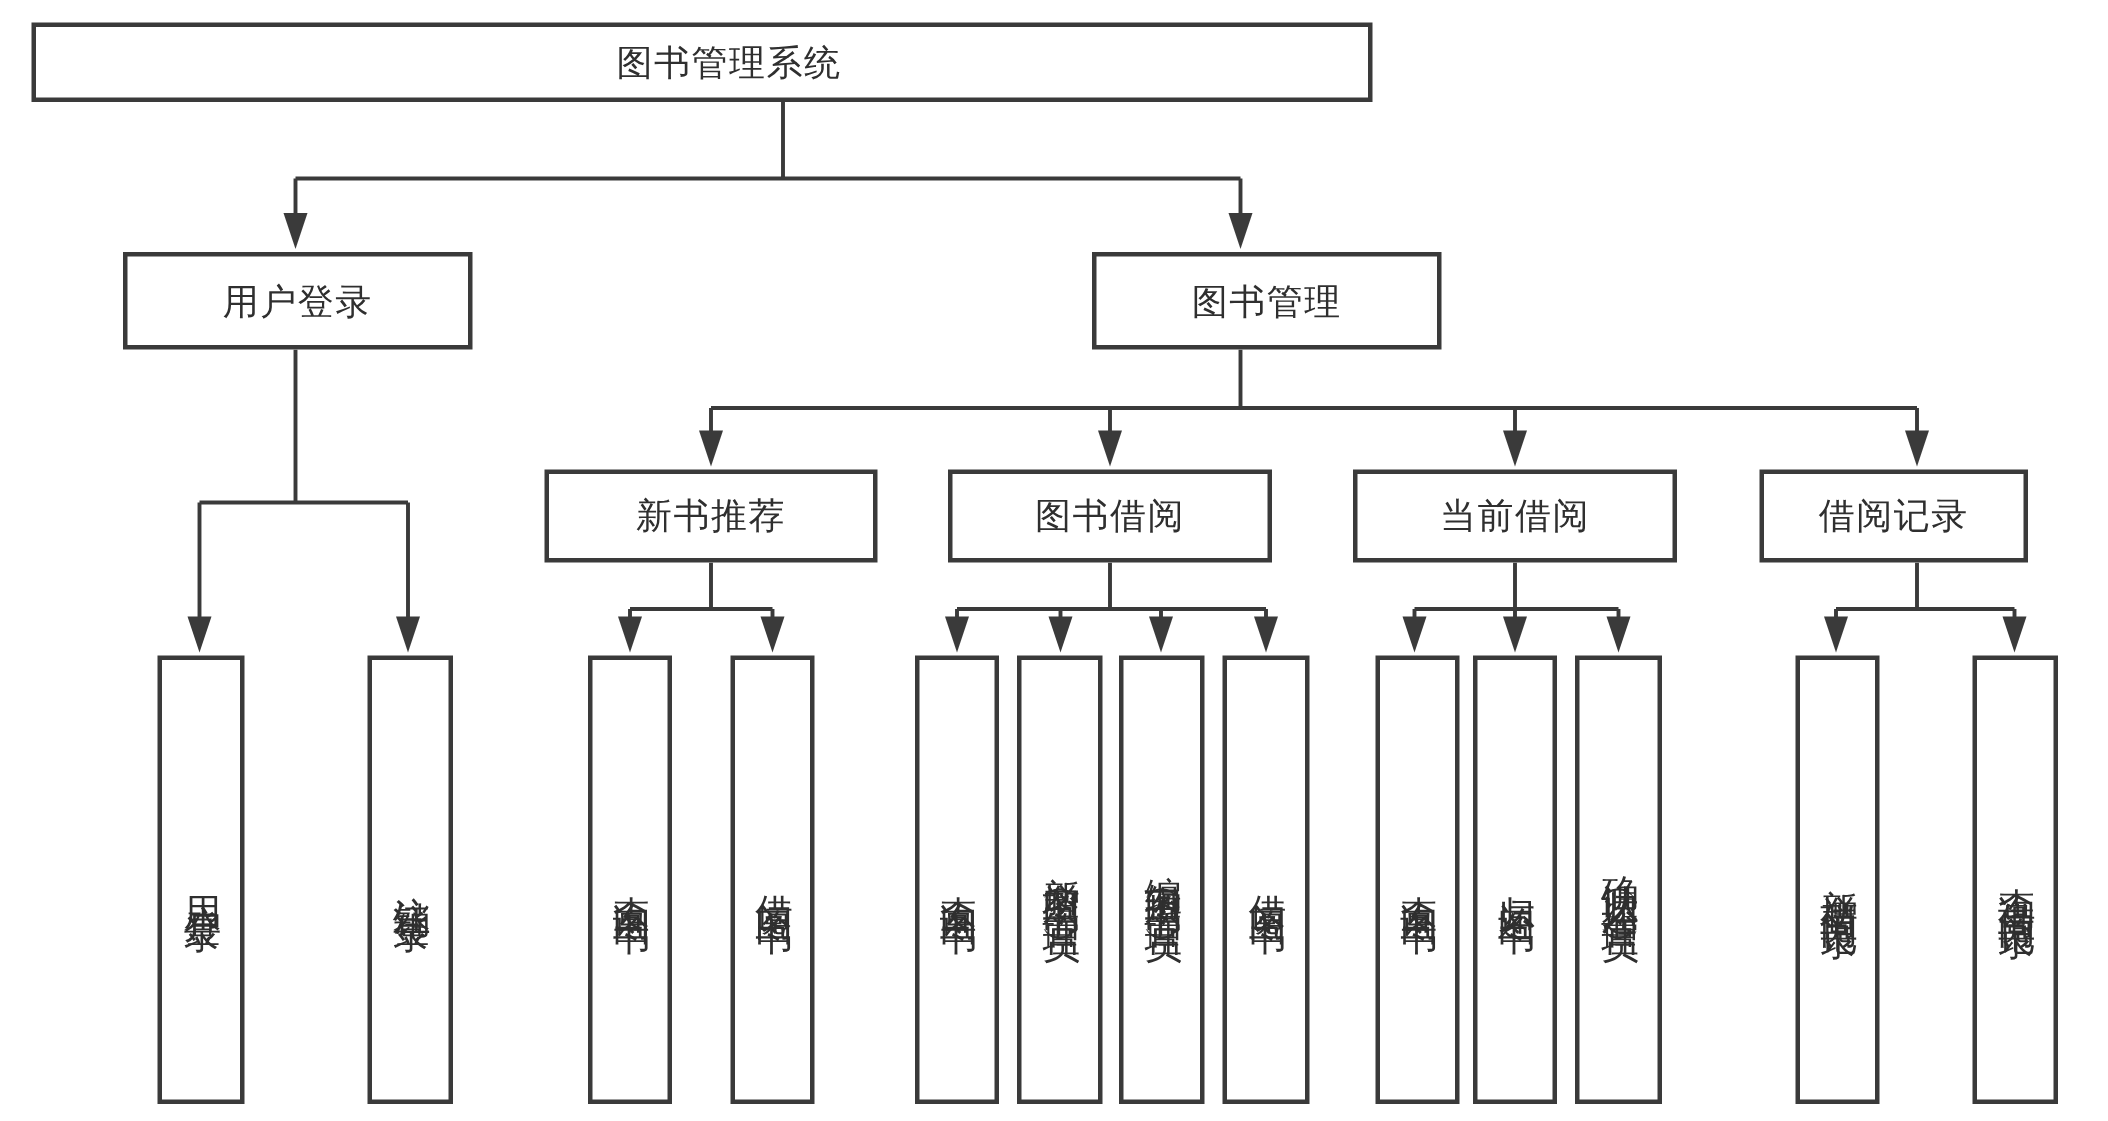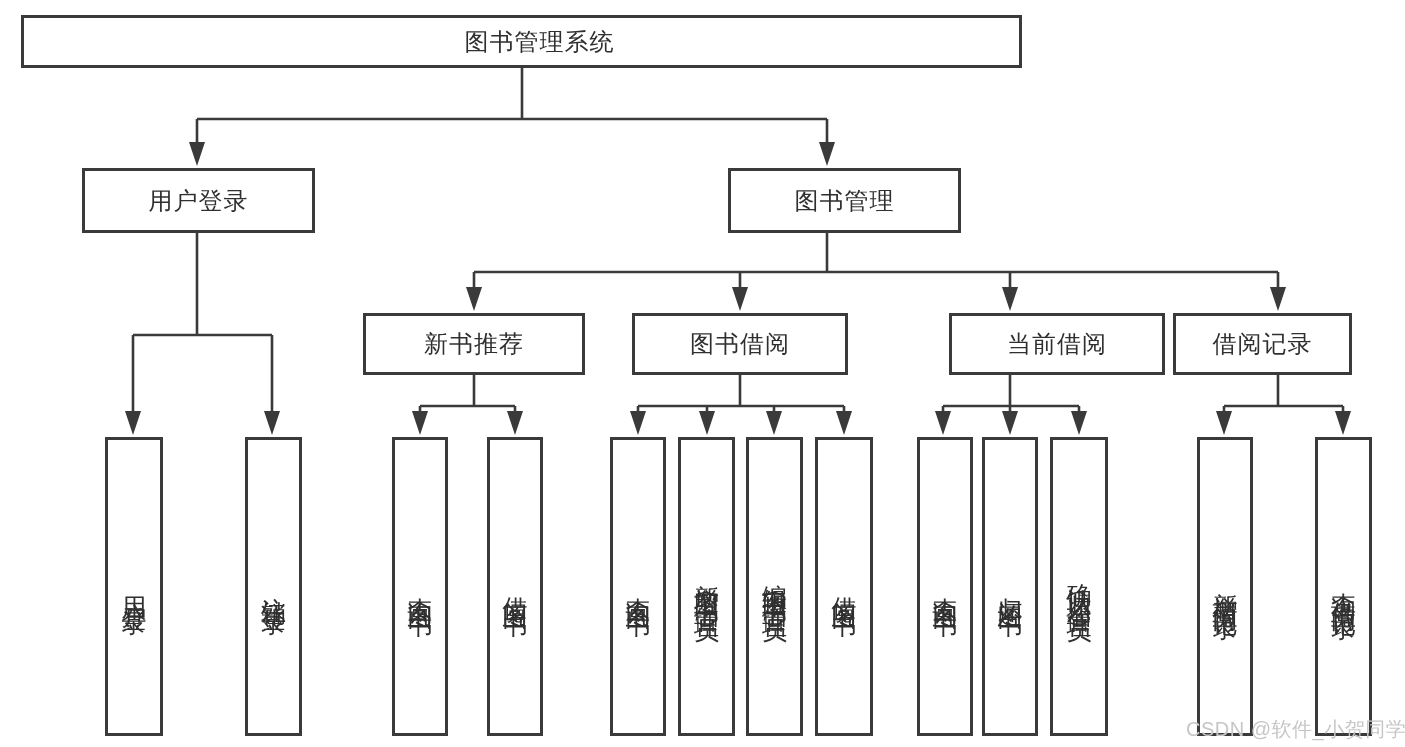--- a/index.html
+++ b/index.html
@@ -67,38 +67,38 @@
       <polygon points="766,411 782,411 774,435"></polygon>
       <polygon points="836,411 852,411 844,435"></polygon>
       <polygon points="935,411 951,411 943,435"></polygon>
       <polygon points="1002,411 1018,411 1010,435"></polygon>
       <polygon points="1071,411 1087,411 1079,435"></polygon>
       <polygon points="1216,411 1232,411 1224,435"></polygon>
       <polygon points="1335,411 1351,411 1343,435"></polygon>
     </g>
   </svg>
 
-  <div class="hbox" style="left:21px;top:15px;width:1001px;height:53px;padding-left:36px;">
+  <div class="hbox" style="left:21px;top:15px;width:894px;height:53px;padding-left:36px;">
     <span>图书管理系统</span>
   </div>
 
   <div class="hbox" style="left:82px;top:168px;width:233px;height:65px;">
     <span>用户登录</span>
   </div>
   <div class="hbox" style="left:728px;top:168px;width:233px;height:65px;">
     <span>图书管理</span>
   </div>
 
   <div class="hbox" style="left:363px;top:313px;width:222px;height:62px;">
     <span>新书推荐</span>
   </div>
   <div class="hbox" style="left:632px;top:313px;width:216px;height:62px;">
     <span>图书借阅</span>
   </div>
-  <div class="hbox" style="left:902px;top:313px;width:216px;height:62px;margin-left:47px;">
+  <div class="hbox" style="left:902px;top:313px;width:216px;height:62px;">
     <span>当前借阅</span>
   </div>
   <div class="hbox" style="left:1173px;top:313px;width:179px;height:62px;">
     <span>借阅记录</span>
   </div>
 
   <div class="vbox" style="left:105px;top:437px;width:58px;height:299px;">
     <span class="vtext">用户登录</span>
   </div>
   <div class="vbox" style="left:245px;top:437px;width:57px;height:299px;">
@@ -135,14 +135,13 @@
     <span class="vtext">确认归还（管理员）</span>
   </div>
 
   <div class="vbox" style="left:1197px;top:437px;width:56px;height:299px;">
     <span class="vtext">新增借阅记录</span>
   </div>
   <div class="vbox" style="left:1315px;top:437px;width:57px;height:299px;">
     <span class="vtext">查询借阅记录</span>
   </div>
 
-  <div class="watermark" style="left:1186px;top:716px;">CSDN @软件_小贺同学</div>
 </div>
 
 </body></html>

